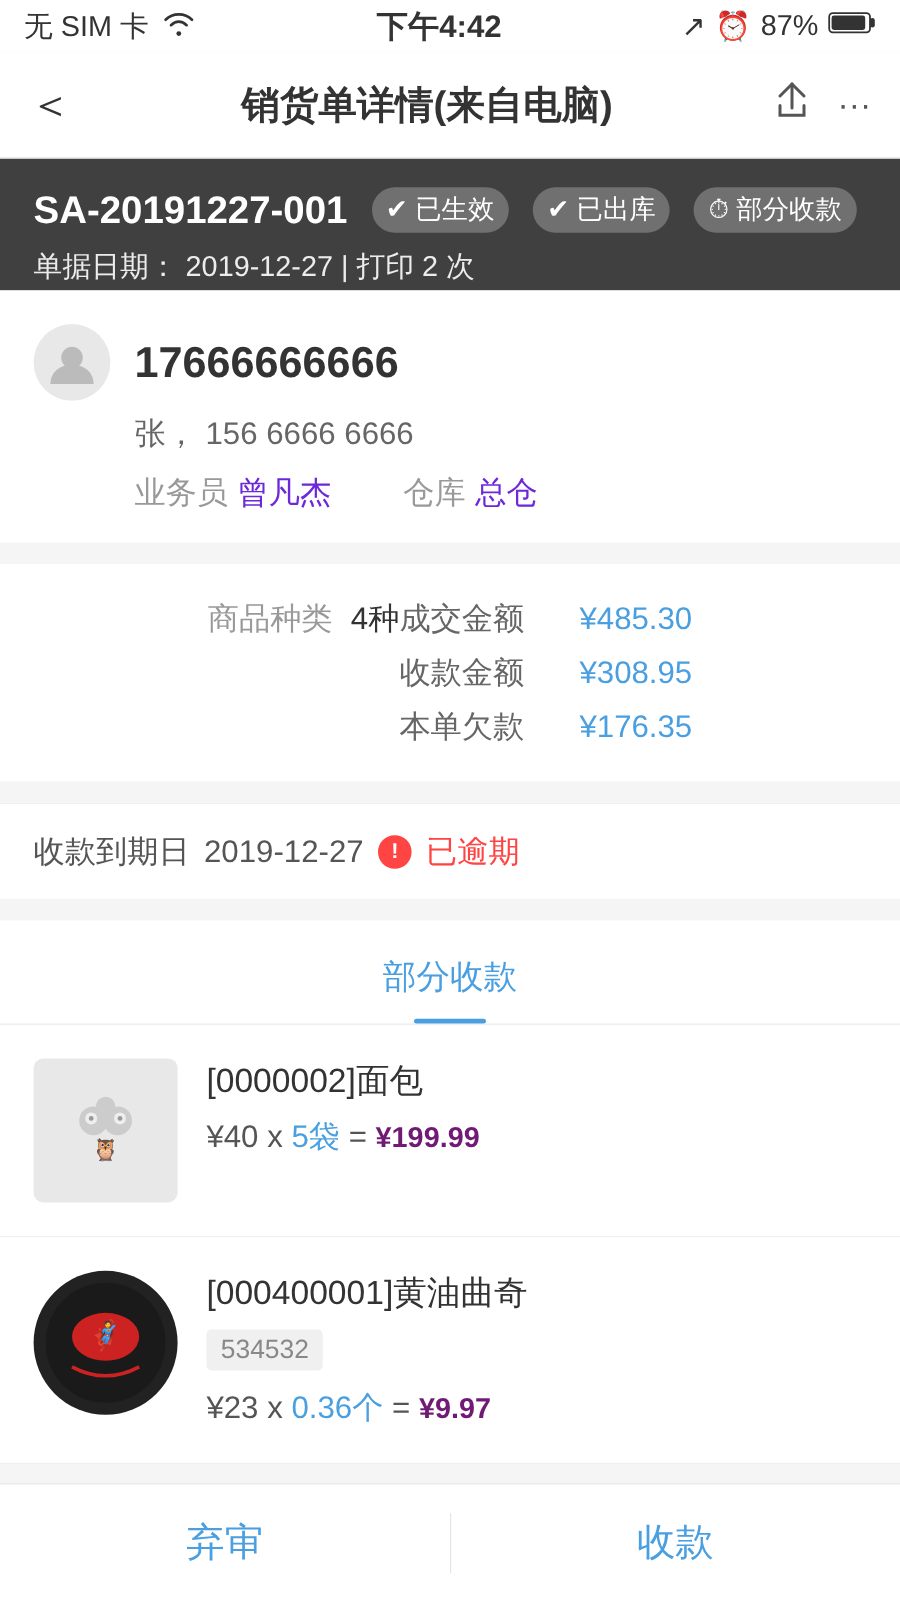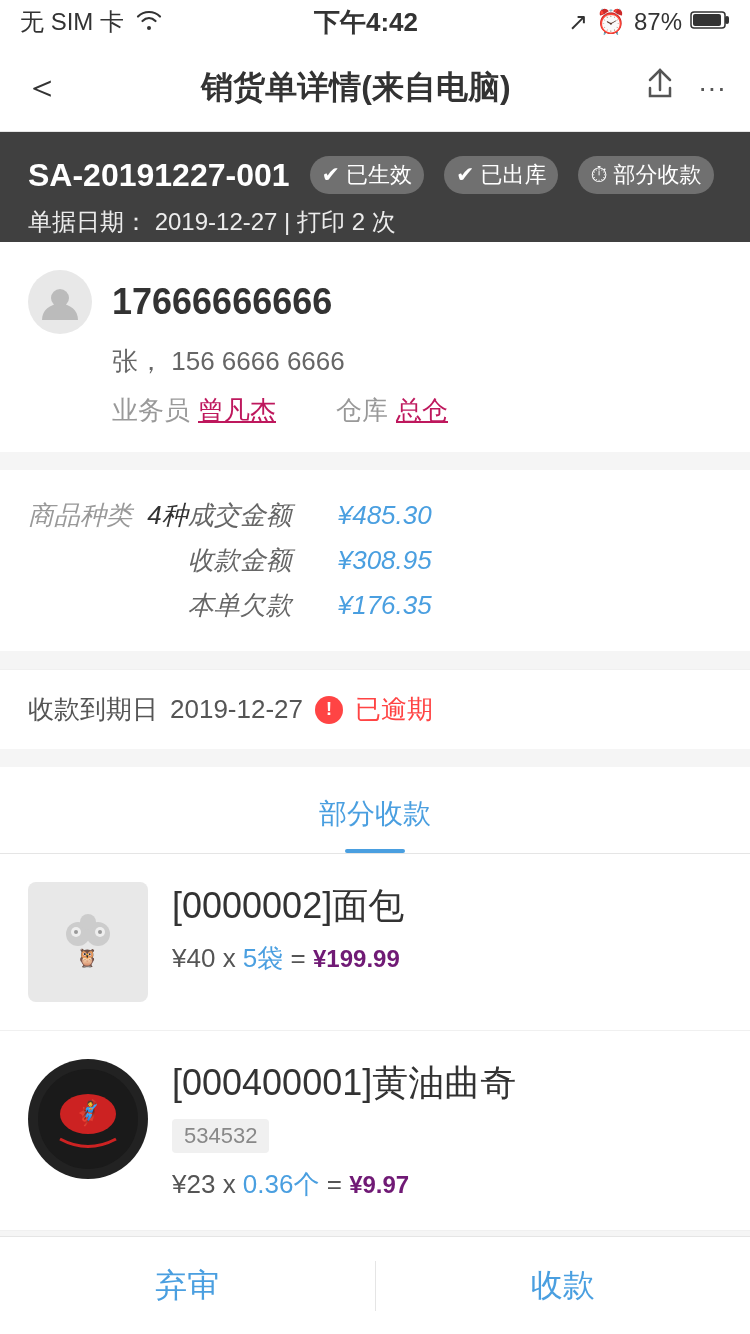--- a/index.html
+++ b/index.html
@@ -127,31 +127,30 @@
       padding-left: 84px;
     }
     .customer-meta {
       display: flex;
       align-items: center;
       font-size: 26px;
       color: #555;
       padding-left: 84px;
     }
     .meta-label { color: #999; margin-right: 8px; }
-    .meta-value { color: #be185d; margin-right: 60px; text-decoration: underline; }
+    .meta-value { color: #6d28d9; margin-right: 60px; }
 
     
     .stats-section {
       background: #fff;
       padding: 28px 28px;
       margin-top: 18px;
       display: flex;
-      justify-content: flex-start;
+      justify-content: center;
       align-items: flex-start;
-      font-style: italic;
     }
     .stats-left {
       font-size: 26px;
       color: #555;
     }
     .stats-left-label { color: #999; }
     .stats-left-value { color: #333; font-weight: 500; margin-left: 8px; }
     .stats-right {
       text-align: right;
     }
@@ -243,21 +242,21 @@
       border-radius: 8px;
       background: #e8e8e8;
       flex-shrink: 0;
       display: flex;
       align-items: center;
       justify-content: center;
       overflow: hidden;
     }
     .product-info { flex: 1; }
     .product-name {
-      font-size: 36px;
+      font-size: 28px;
       color: #333;
       margin-bottom: 10px;
     }
     .product-tag {
       display: inline-block;
       background: #f0f0f0;
       color: #888;
       font-size: 22px;
       padding: 4px 12px;
       border-radius: 4px;

